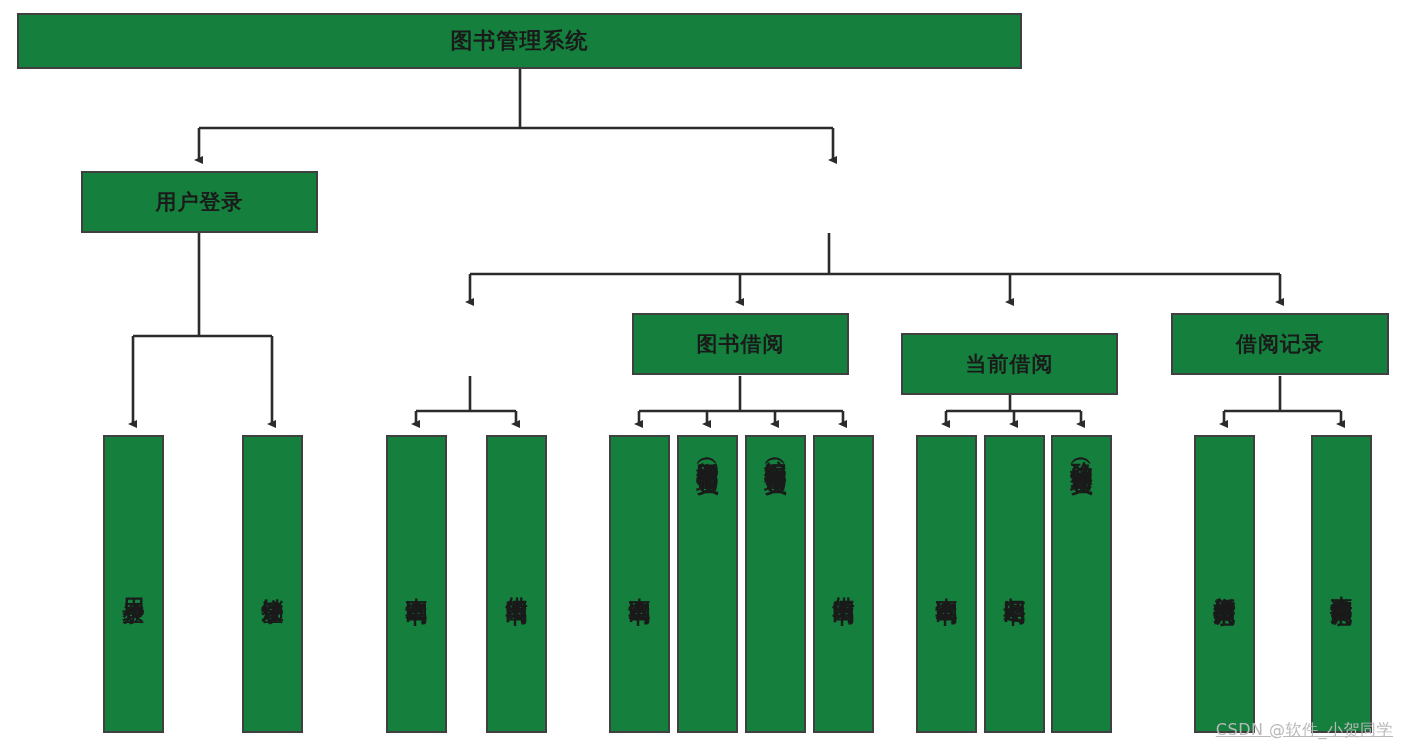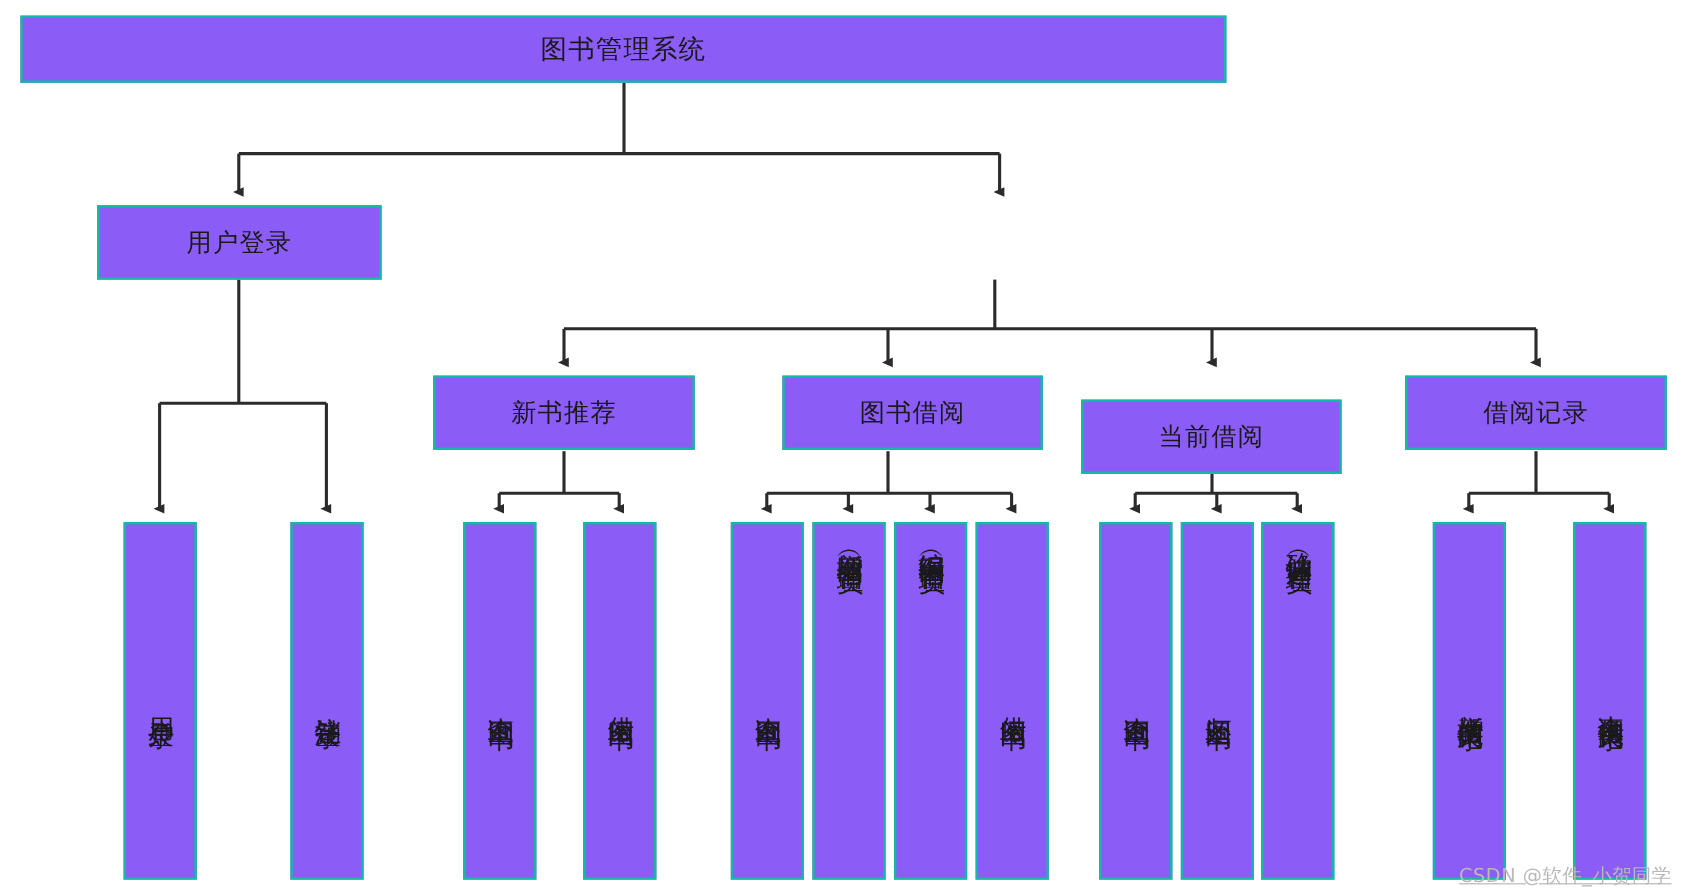--- a/index.html
+++ b/index.html
@@ -20,26 +20,27 @@
   #edges {
     position: absolute;
     left: 0;
     top: 0;
     width: 1405px;
     height: 747px;
   }
   .node {
     position: absolute;
     box-sizing: border-box;
-    border: 2px solid #14b8a6;
-    background: #8b5cf6;
+    border: 2px solid #404040;
+    background: #15803d;
     display: flex;
     align-items: center;
     justify-content: center;
     color: #1a1a1a;
+    font-weight: bold;
   }
   .node.h {
     font-size: 21px;
     letter-spacing: 1px;
   }
   .node.root {
     font-size: 22px;
   }
   .node.v {
     align-items: flex-start;
@@ -122,23 +123,22 @@
       <path d="M1224,411 L1224,424" marker-end="url(#arrow)"></path>
       <path d="M1341,411 L1341,424" marker-end="url(#arrow)"></path>
     </g>
   </svg>
 
   <div class="node h root" style="left:17px; top:13px; width:1005px; height:56px;">图书管理系统</div>
 
   <div class="node h" style="left:81px; top:171px; width:237px; height:62px;">用户登录</div>
 
 
-  <div class="node h" style="left:361px; top:313px; width:218px; height:62px;">新书推荐</div>
 
-  <div class="node h" style="left:632px; top:313px; width:217px; height:62px;margin-left:20px;">图书借阅</div>
+  <div class="node h" style="left:632px; top:313px; width:217px; height:62px;">图书借阅</div>
 
   <div class="node h" style="left:901px; top:313px; width:217px; height:62px;margin-top:20px;">当前借阅</div>
 
   <div class="node h" style="left:1171px; top:313px; width:218px; height:62px;">借阅记录</div>
 
   <div class="node v center" style="left:103px; top:435px; width:61px; height:298px;">
     <span class="vtext">用户登录</span>
   </div>
 
   <div class="node v center" style="left:242px; top:435px; width:61px; height:298px;">

